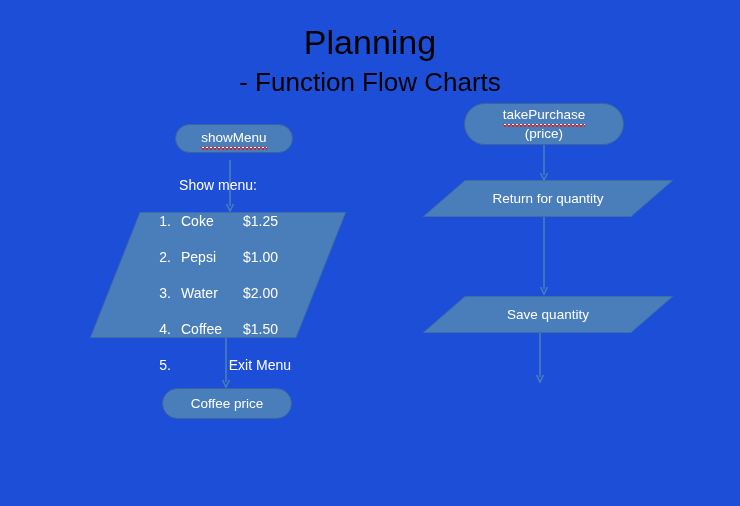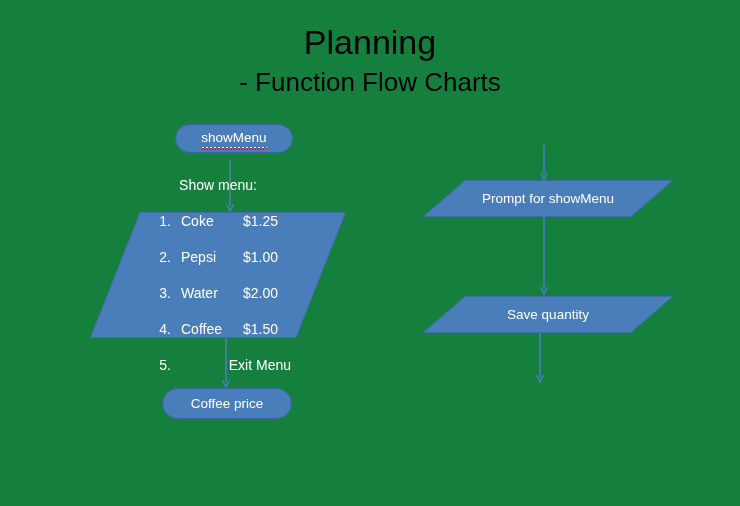--- a/index.html
+++ b/index.html
@@ -8,21 +8,21 @@
     padding: 0;
     background: #ffffff;
   }
   body {
     font-family: "Liberation Sans", sans-serif;
   }
   #slide {
     position: relative;
     width: 740px;
     height: 506px;
-    background: #15803d;
+    background: #1d4ed8;
     overflow: hidden;
   }
 
   
   .title {
     position: absolute;
     left: 0;
     width: 740px;
     text-align: center;
     color: #000000;
@@ -190,32 +190,38 @@
 
   <svg class="connector" style="left:220px; top:338px; width:12px; height:52px;" viewBox="0 0 12 52">
     <line x1="6" y1="0" x2="6" y2="44" stroke="#4a7ebb" stroke-width="1.6"></line>
     <polyline points="2.5,42 6,49 9.5,42" fill="none" stroke="#4a7ebb" stroke-width="1.6"></polyline>
   </svg>
 
   <div class="pill" style="left:162px; top:388px; width:130px; height:31px;">
     <div class="node-text">Coffee price</div>
   </div>
 
+  <div class="pill" style="left:464px; top:103px; width:160px; height:42px;">
+    <div class="node-text">
+      <span class="squiggle">takePurchase</span>
+    </div>
+    <div class="node-text">(price)</div>
+  </div>
 
   <svg class="connector" style="left:538px; top:145px; width:12px; height:38px;" viewBox="0 0 12 38">
     <line x1="6" y1="0" x2="6" y2="30" stroke="#4a7ebb" stroke-width="1.6"></line>
     <polyline points="2.5,28 6,35 9.5,28" fill="none" stroke="#4a7ebb" stroke-width="1.6"></polyline>
   </svg>
 
   <div class="para-wrap" style="left:423px; top:180px; width:250px; height:37px;">
     <svg style="position:absolute; inset:0; width:100%; height:100%;" viewBox="0 0 250 37" preserveAspectRatio="none">
       <polygon points="42,0.5 249.5,0.5 208,36.5 0.5,36.5" fill="#4a7ebb" stroke="#3f6ea6" stroke-width="1"></polygon>
     </svg>
     <div class="para-label">
-      <div class="node-text">Prompt for showMenu</div>
+      <div class="node-text">Return for quantity</div>
     </div>
   </div>
 
   <svg class="connector" style="left:538px; top:217px; width:12px; height:80px;" viewBox="0 0 12 80">
     <line x1="6" y1="0" x2="6" y2="72" stroke="#4a7ebb" stroke-width="1.6"></line>
     <polyline points="2.5,70 6,77 9.5,70" fill="none" stroke="#4a7ebb" stroke-width="1.6"></polyline>
   </svg>
 
   <div class="para-wrap" style="left:423px; top:296px; width:250px; height:37px;">
     <svg style="position:absolute; inset:0; width:100%; height:100%;" viewBox="0 0 250 37" preserveAspectRatio="none">

